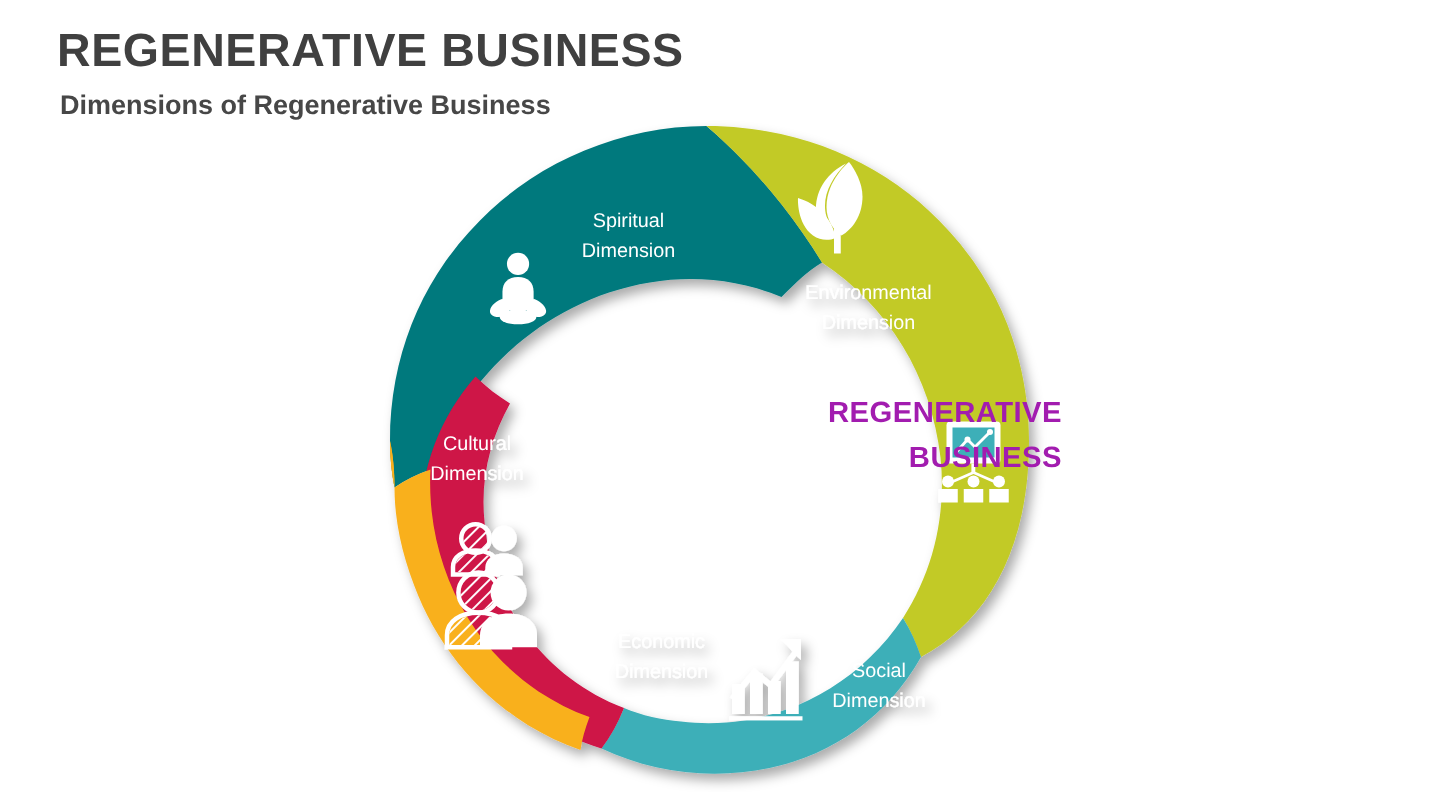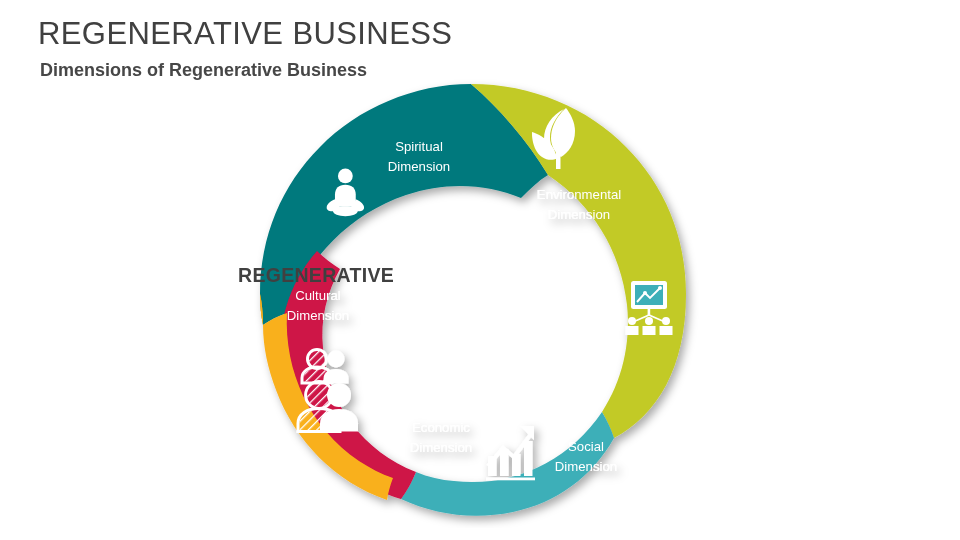--- a/index.html
+++ b/index.html
@@ -17,21 +17,21 @@
   .slide {
     position: absolute;
     inset: 0;
     background: #ffffff;
   }
   .title {
     position: absolute;
     left: 38px;
     top: 16px;
     font-size: 31px;
-    font-weight: normal;
+    font-weight: bold;
     color: #404040;
     letter-spacing: 0.4px;
     white-space: nowrap;
   }
   .subtitle {
     position: absolute;
     left: 40px;
     top: 60px;
     font-size: 18px;
     font-weight: bold;
@@ -56,24 +56,24 @@
     top: 72px;
     width: 470px;
     height: 456px;
     pointer-events: none;
   }
   .center-label .ctext {
     position: absolute;
     left: 0;
     right: 0;
     top: 188px;
-    text-align: left;
+    text-align: right;
     font-size: 19.5px;
     font-weight: bold;
-    color: #404040;
+    color: #a21caf;
     letter-spacing: 0.3px;
     line-height: 30px;
   }
   .seg-label {
     font-size: 13.2px;
     fill: #ffffff;
     font-family: "Liberation Sans", sans-serif;
     text-anchor: middle;
   }
 </style>
@@ -238,16 +238,17 @@
           </g>
         </g>
 
       </g>
     </svg>
   </div>
 
   <div class="center-label">
     <div class="ctext">
       <div>REGENERATIVE</div>
+      <div>BUSINESS</div>
     </div>
   </div>
 
 </div>
 
 </body></html>

